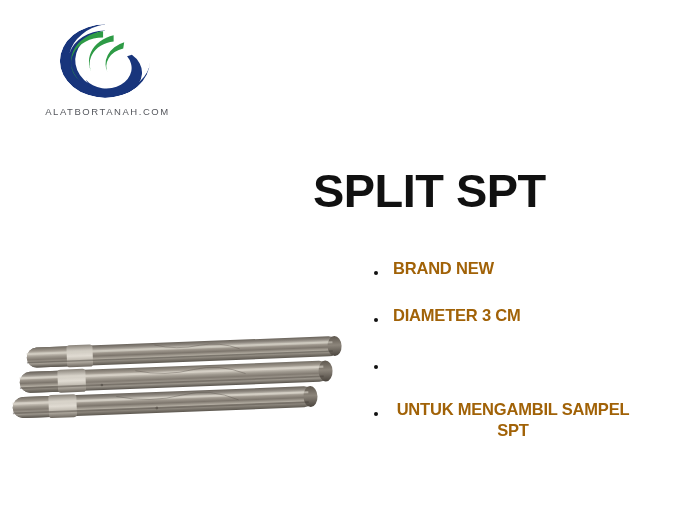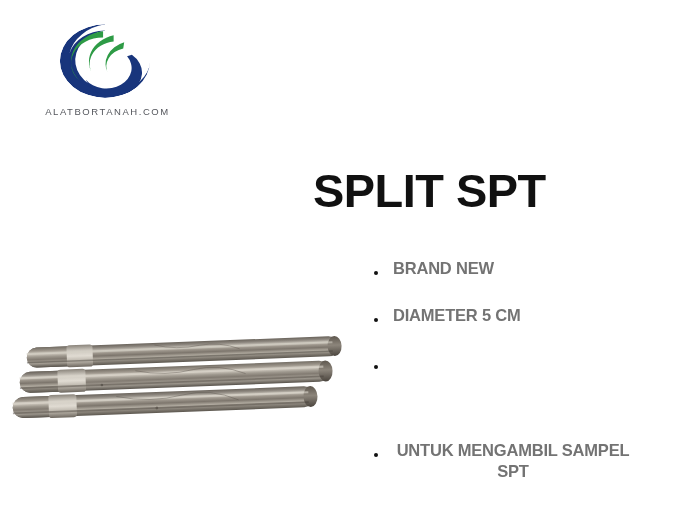--- a/index.html
+++ b/index.html
@@ -76,40 +76,40 @@
   .features {
     position: absolute;
     left: 374px;
     top: 258px;
     width: 300px;
   }
   .feature-row {
     position: relative;
     height: 47px;
   }
-  .feature-row.tall { height: 60px; margin-top: 41px; }
+  .feature-row.tall { height: 60px; }
   .bullet-dot {
     position: absolute;
     left: 0px;
     top: 13px;
     width: 4px;
     height: 4px;
     border-radius: 50%;
     background: #111111;
   }
   .feature-text {
     position: absolute;
     left: 19px;
     top: 0px;
     font-family: "Liberation Sans", sans-serif;
     font-weight: bold;
     font-size: 16.5px;
     line-height: 21px;
     letter-spacing: -0.2px;
-    color: #737373;
+    color: #a16207;
     white-space: nowrap;
   }
   .feature-text.two-line {
     white-space: normal;
     width: 250px;
     text-align: center;
     left: 14px;
   }
 </style>
 </head>
@@ -219,21 +219,21 @@
 
   <div class="title">SPLIT SPT</div>
 
   <div class="features">
     <div class="feature-row">
       <span class="bullet-dot"></span>
       <span class="feature-text">BRAND NEW</span>
     </div>
     <div class="feature-row">
       <span class="bullet-dot"></span>
-      <span class="feature-text">DIAMETER 5 CM</span>
+      <span class="feature-text">DIAMETER 3 CM</span>
     </div>
     <div class="feature-row">
       <span class="bullet-dot"></span>
     </div>
     <div class="feature-row tall">
       <span class="bullet-dot"></span>
       <span class="feature-text two-line">UNTUK MENGAMBIL SAMPEL SPT</span>
     </div>
   </div>
 

